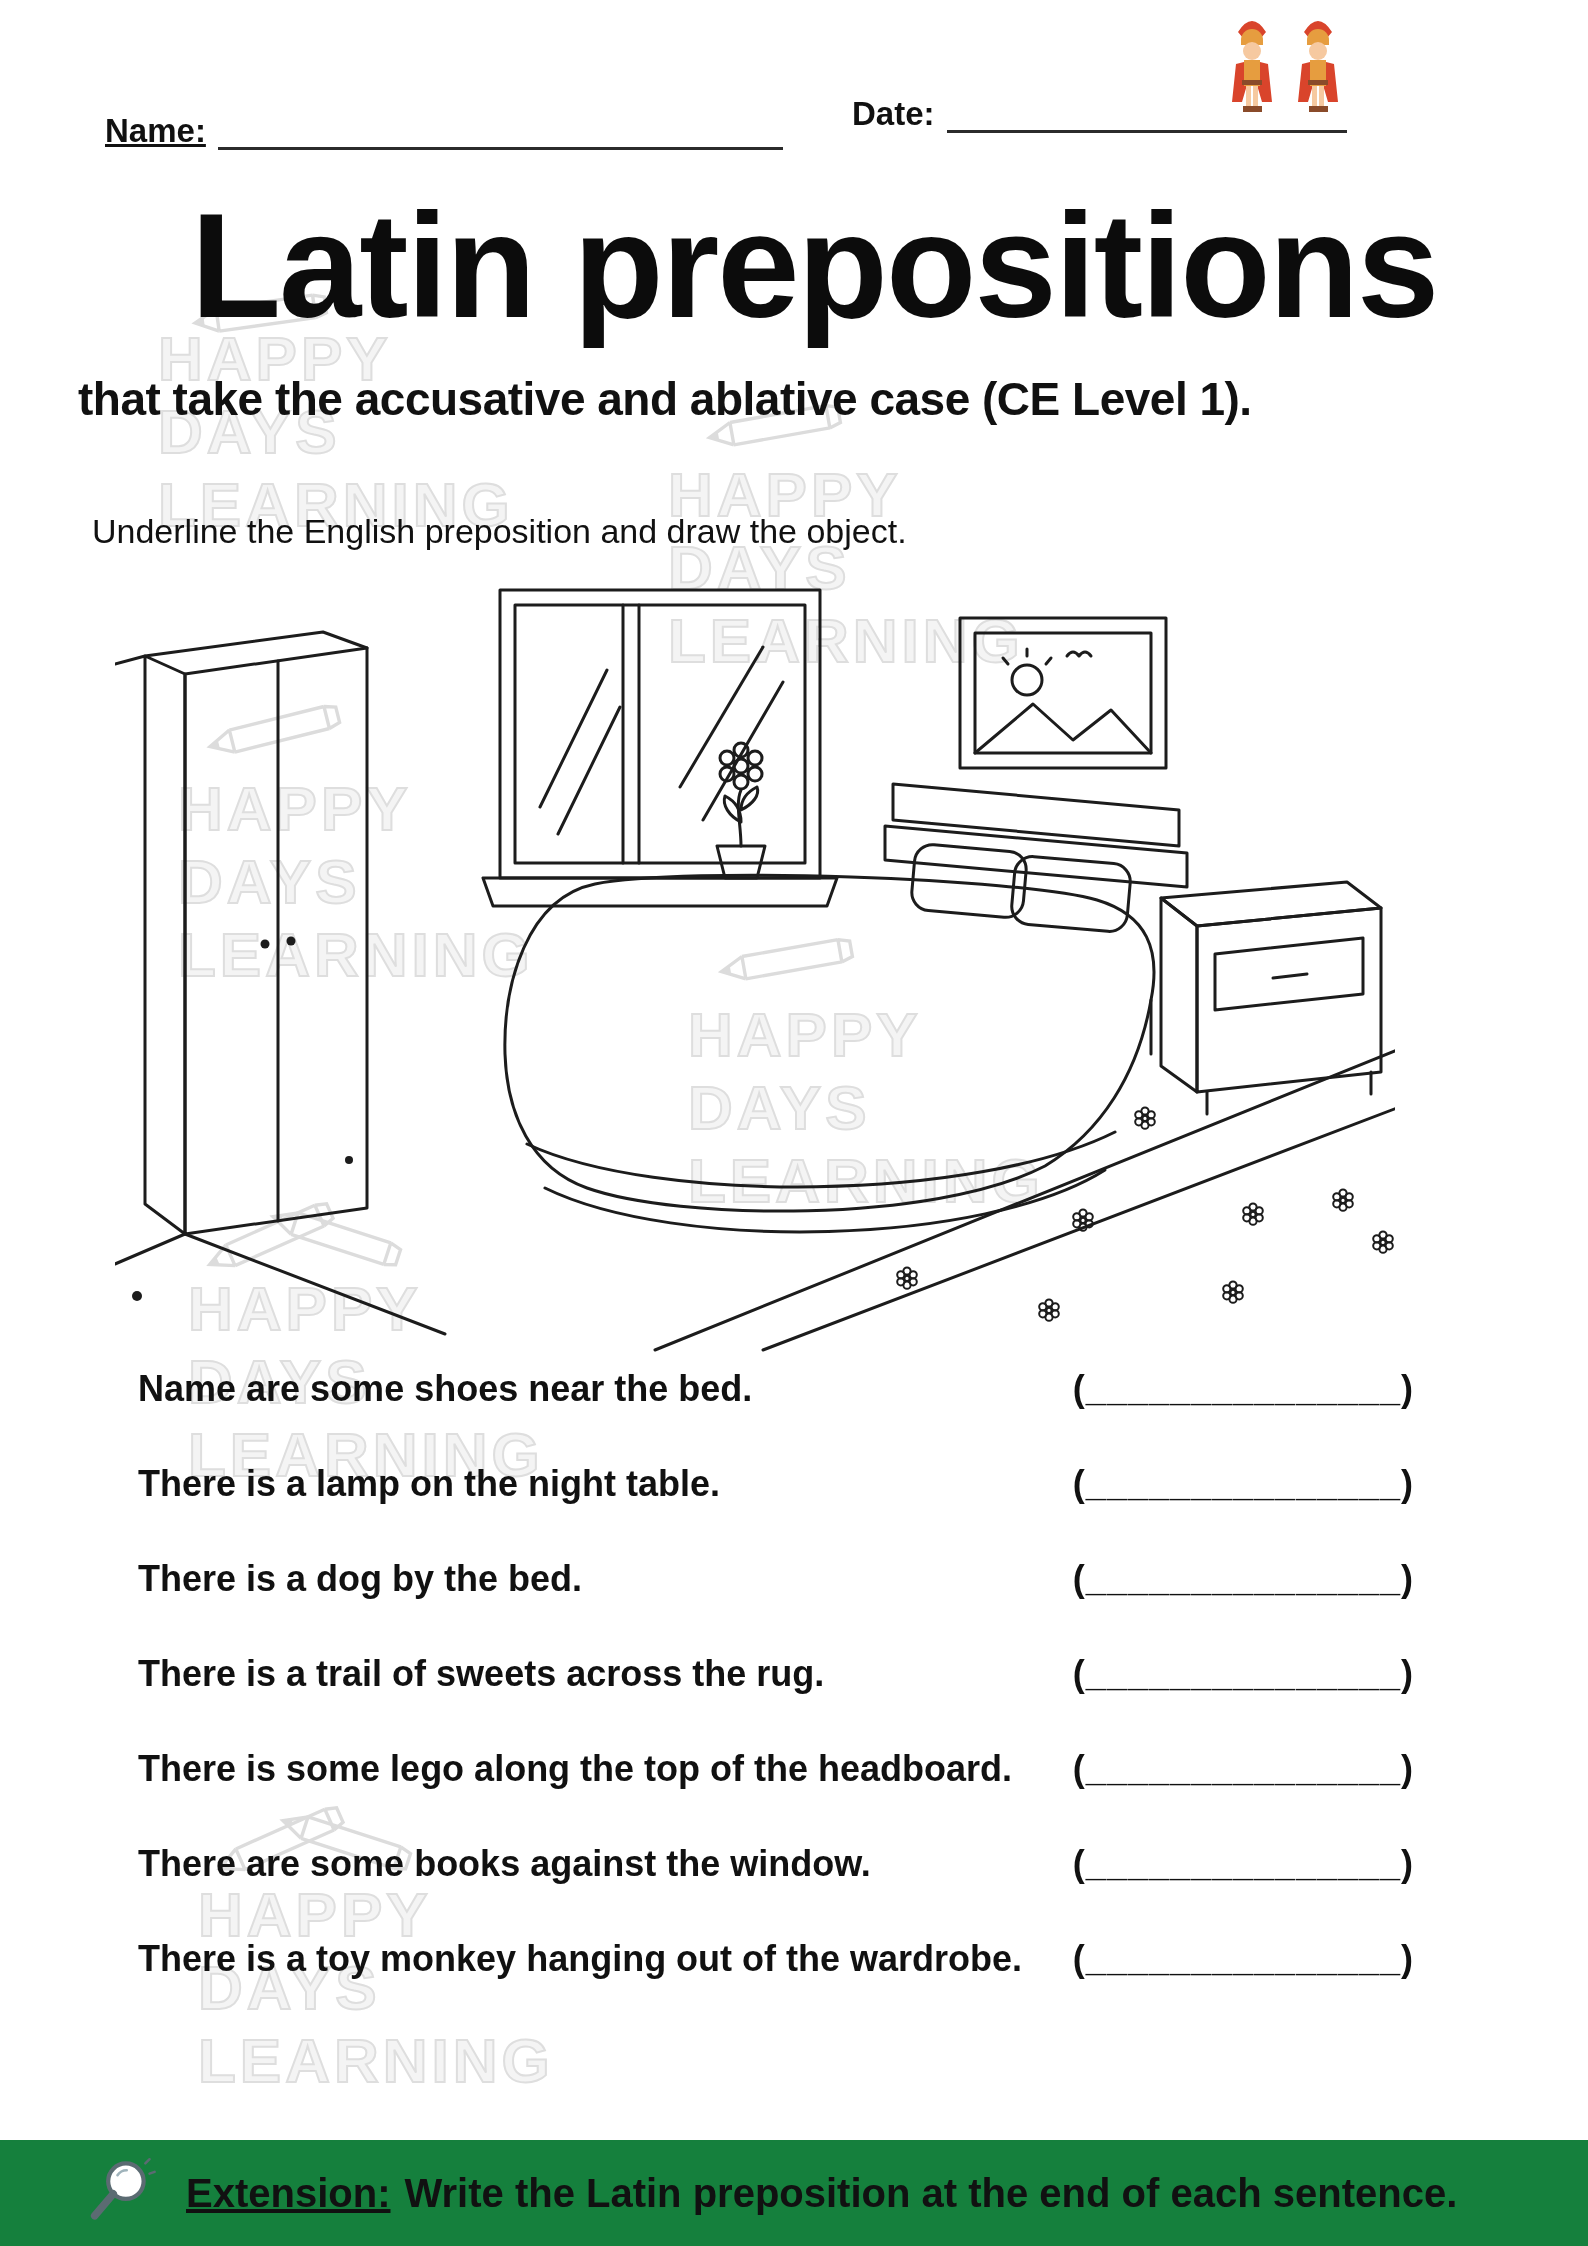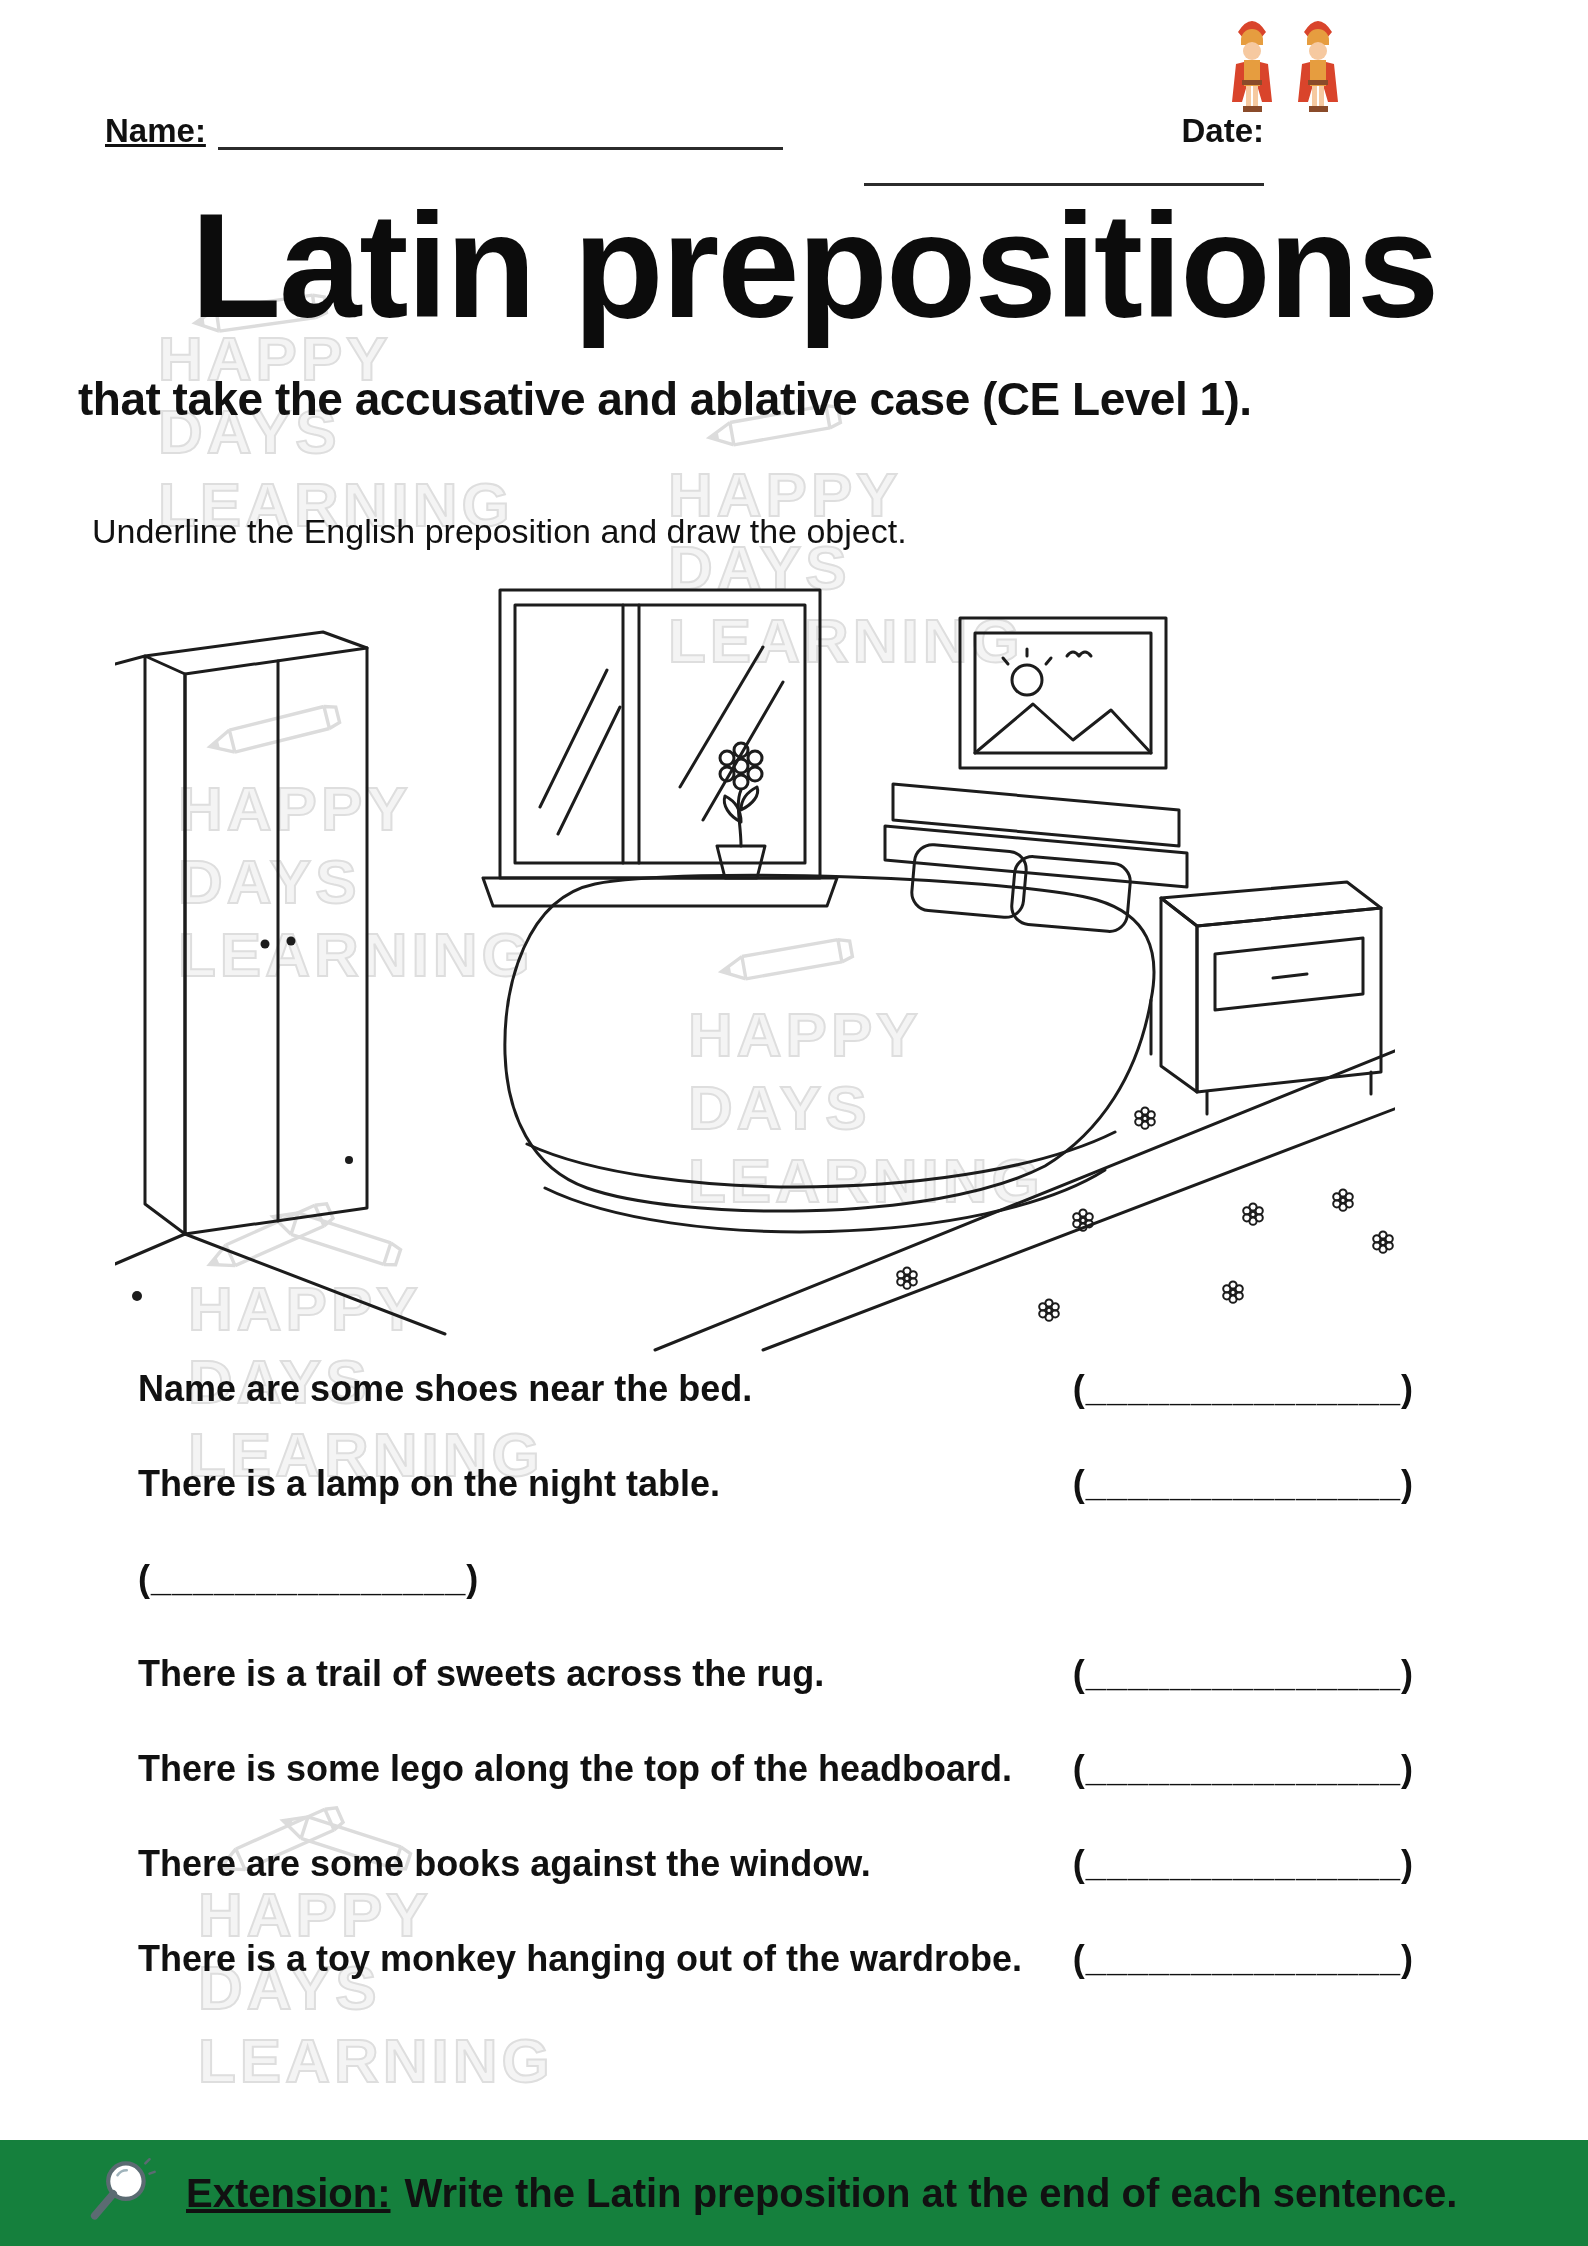--- a/index.html
+++ b/index.html
@@ -139,21 +139,21 @@
   <div class="wm" style="left:198px;top:1878px;">
     <div>HAPPY</div>
     <div>DAYS</div>
     <div>LEARNING</div>
   </div>
 
   <div class="field-row" style="left:105px;top:112px;text-decoration:underline;">
     <span>Name:</span>
     <span class="write-line" style="width:565px;"></span>
   </div>
-  <div class="field-row" style="left:852px;top:112px;flex-direction:column;">
+  <div class="field-row" style="left:852px;top:95px;">
     <span>Date:</span>
     <span class="write-line" style="width:400px;"></span>
   </div>
 
   <div class="soldiers">
     <svg width="60" height="104" viewBox="0 0 60 104">
       <path d="M16,18 Q30,-4 44,18 L39,24 Q30,12 21,24 Z" fill="#d9442b"></path>
       <path d="M19,26 a11,11 0 0 1 22,0 l0,5 h-22 z" fill="#e69d3f"></path>
       <circle cx="30" cy="37" r="9" fill="#f6c9a0"></circle>
       <path d="M14,50 L30,46 L46,50 L50,88 L40,88 L30,54 L20,88 L10,88 Z" fill="#d9442b"></path>
@@ -286,20 +286,21 @@
   <div class="sentences">
     <div class="row">
       <span class="s-text">Name are some shoes near the bed.</span>
       <span class="s-blank">(_______________)</span>
     </div>
     <div class="row">
       <span class="s-text">There is a lamp on the night table.</span>
       <span class="s-blank">(_______________)</span>
     </div>
     <div class="row">
+      <span class="s-text">There is a dog by the bed.</span>
       <span class="s-blank">(_______________)</span>
     </div>
     <div class="row">
       <span class="s-text">There is a trail of sweets across the rug.</span>
       <span class="s-blank">(_______________)</span>
     </div>
     <div class="row">
       <span class="s-text">There is some lego along the top of the headboard.</span>
       <span class="s-blank">(_______________)</span>
     </div>

